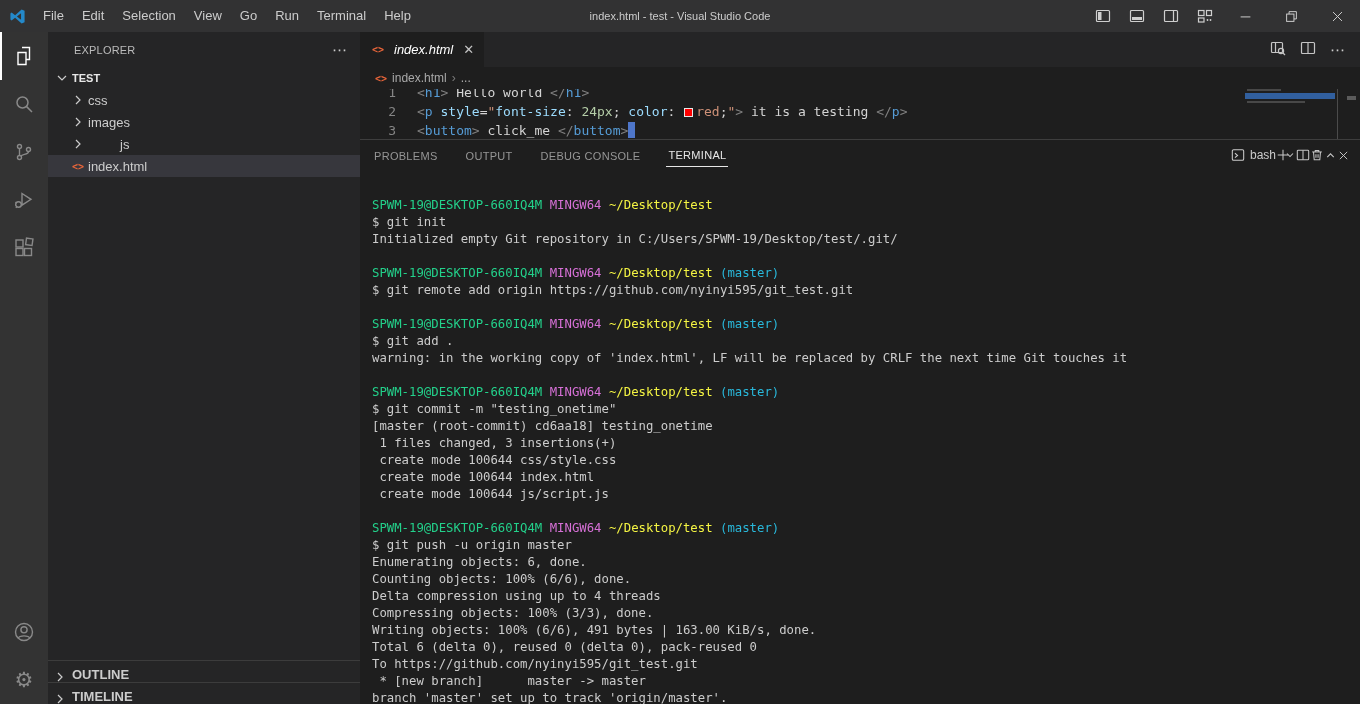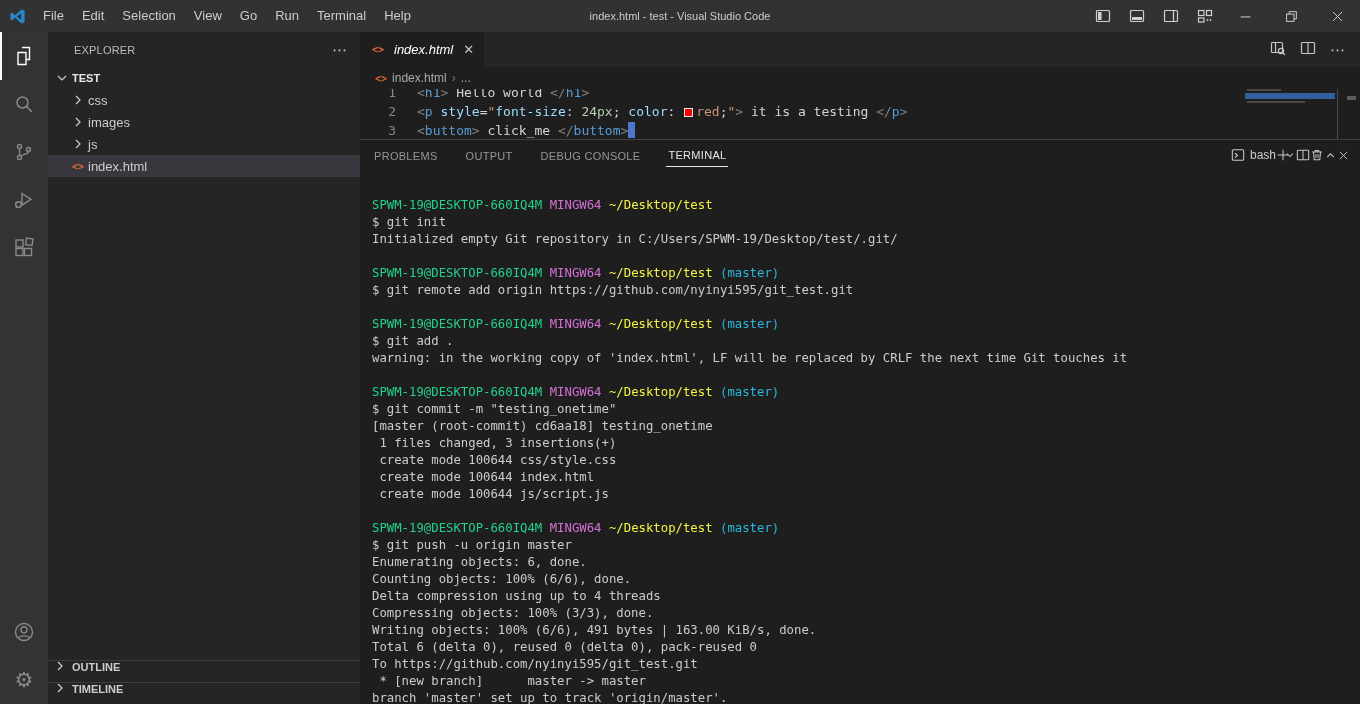--- a/index.html
+++ b/index.html
@@ -33,21 +33,21 @@
   .sidebar { width:312px; background:#252526; position:relative; flex-shrink:0; overflow:hidden; }
   .sb-header { height:35px; display:flex; align-items:center; justify-content:space-between; padding:0 12px 0 20px; }
   .sb-title { font-size:11px; color:#bbbbbb; letter-spacing:.2px;padding-left:6px; }
   .sb-ellipsis { color:#cccccc; font-size:15px; letter-spacing:1px; line-height:10px; }
   .tree-row { height:22px; display:flex; align-items:center; font-size:13px; color:#cccccc; cursor:default; white-space:nowrap; }
   .tree-row.root { font-size:11px; font-weight:700; color:#e7e7e7; }
   .tree-row.selected { background:#37373d; }
   .tree-chevron { display:inline-flex; width:16px; justify-content:center; margin-right:2px; color:#cccccc; flex-shrink:0; }
   .html-icon { font-family:"DejaVu Sans Mono", monospace; font-weight:700; font-size:10px; color:#e8653a; width:16px; margin-right:2px; text-align:center; flex-shrink:0; }
   .sb-bottom { position:absolute; left:0; right:0; bottom:0; }
-  .sb-section { height:22px; display:flex; align-items:flex-start; border-top:1px solid #3c3c3c; font-size:11px; font-weight:700; color:#cccccc; padding-left:4px; background:#252526; }
+  .sb-section { height:22px; display:flex; align-items:flex-end; border-top:1px solid #3c3c3c; font-size:13px; font-weight:700; color:#cccccc; padding-left:4px; background:#252526; }
   .sb-section .tree-chevron { margin-right:4px; }
   
   .editor-col { flex:1; display:flex; flex-direction:column; min-width:0; background:#1e1e1e; }
   .tab-bar { height:35px; background:#252526; display:flex; align-items:stretch; flex-shrink:0; }
   .tab { display:flex; align-items:center; gap:6px; padding:0 10px; background:#1e1e1e; border-right:1px solid #252526; min-width:116px; }
   .tab-label { font-size:13px; font-style:italic; color:#ffffff; }
   .tab-close { color:#c5c5c5; font-size:13px; margin-left:4px; }
   .editor-actions { margin-left:auto; display:flex; align-items:center; gap:14px; padding-right:14px; color:#c5c5c5; }
   .breadcrumb { height:22px; display:flex; align-items:center; gap:5px; padding-left:15px; font-size:12px; color:#a9a9a9; flex-shrink:0; }
   .breadcrumb .html-icon { width:auto; margin:0; }
@@ -229,21 +229,21 @@
             <span class="tree-label">css</span>
           </div>
           <div class="tree-row" style="padding-left: 22px;">
             <span class="tree-chevron">
               <svg width="8" height="10" viewBox="0 0 8 10" fill="none" stroke="currentColor" stroke-width="1.2">
                 <polyline points="2,1 6,5 2,9"></polyline>
               </svg>
             </span>
             <span class="tree-label">images</span>
           </div>
-          <div class="tree-row" style="padding-left: 22px;">
+          <div class="tree-row" style="padding-left: 22px; gap: 32px;">
             <span class="tree-chevron">
               <svg width="8" height="10" viewBox="0 0 8 10" fill="none" stroke="currentColor" stroke-width="1.2">
                 <polyline points="2,1 6,5 2,9"></polyline>
               </svg>
             </span>
             <span class="tree-label">js</span>
           </div>
           <div class="tree-row selected" style="padding-left: 22px;">
             <span class="html-icon">&lt;&gt;</span>
             <span class="tree-label">index.html</span>

